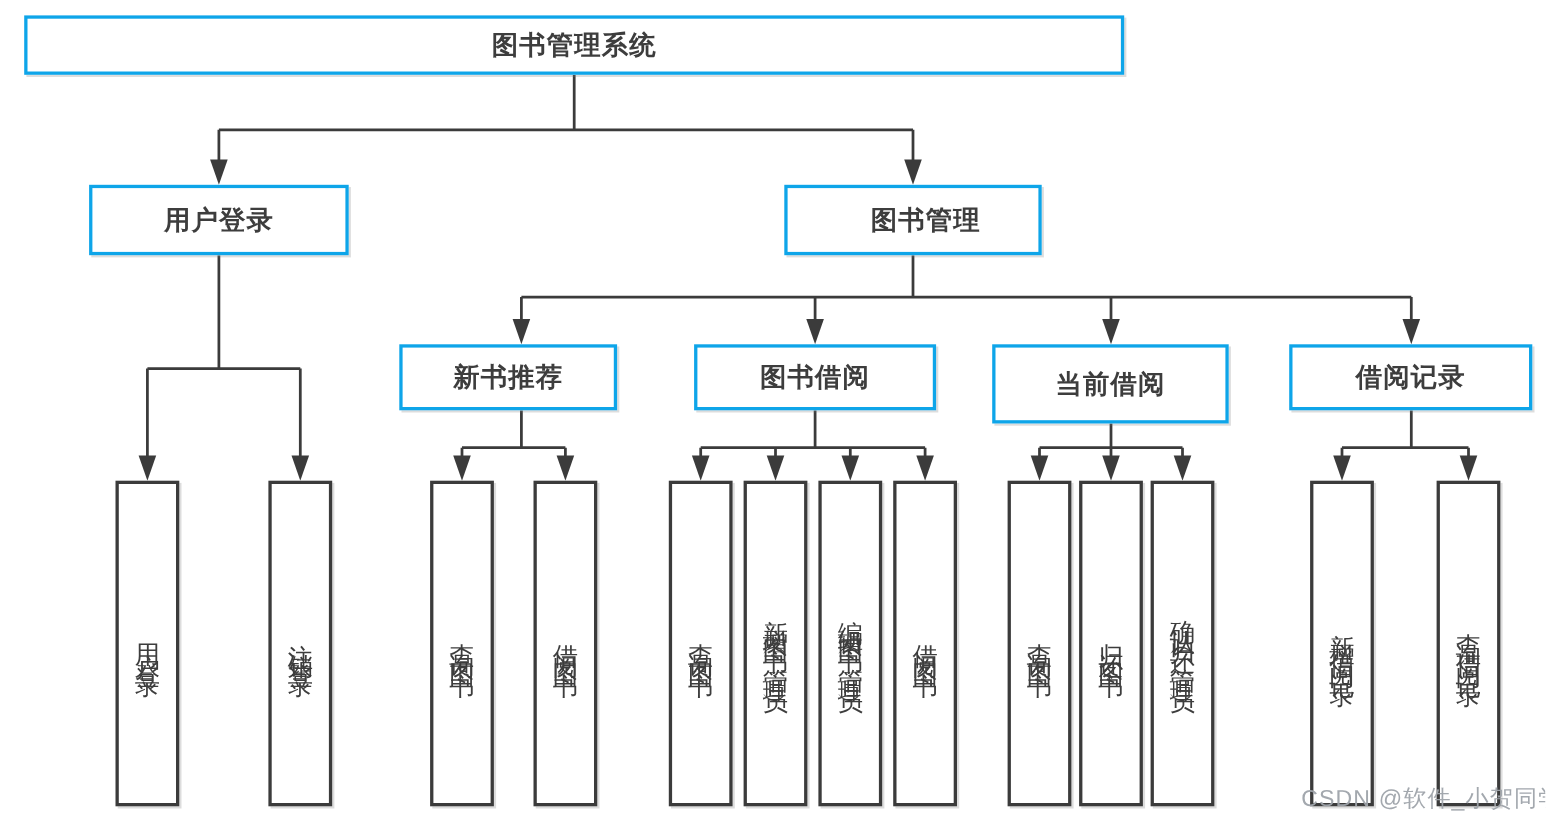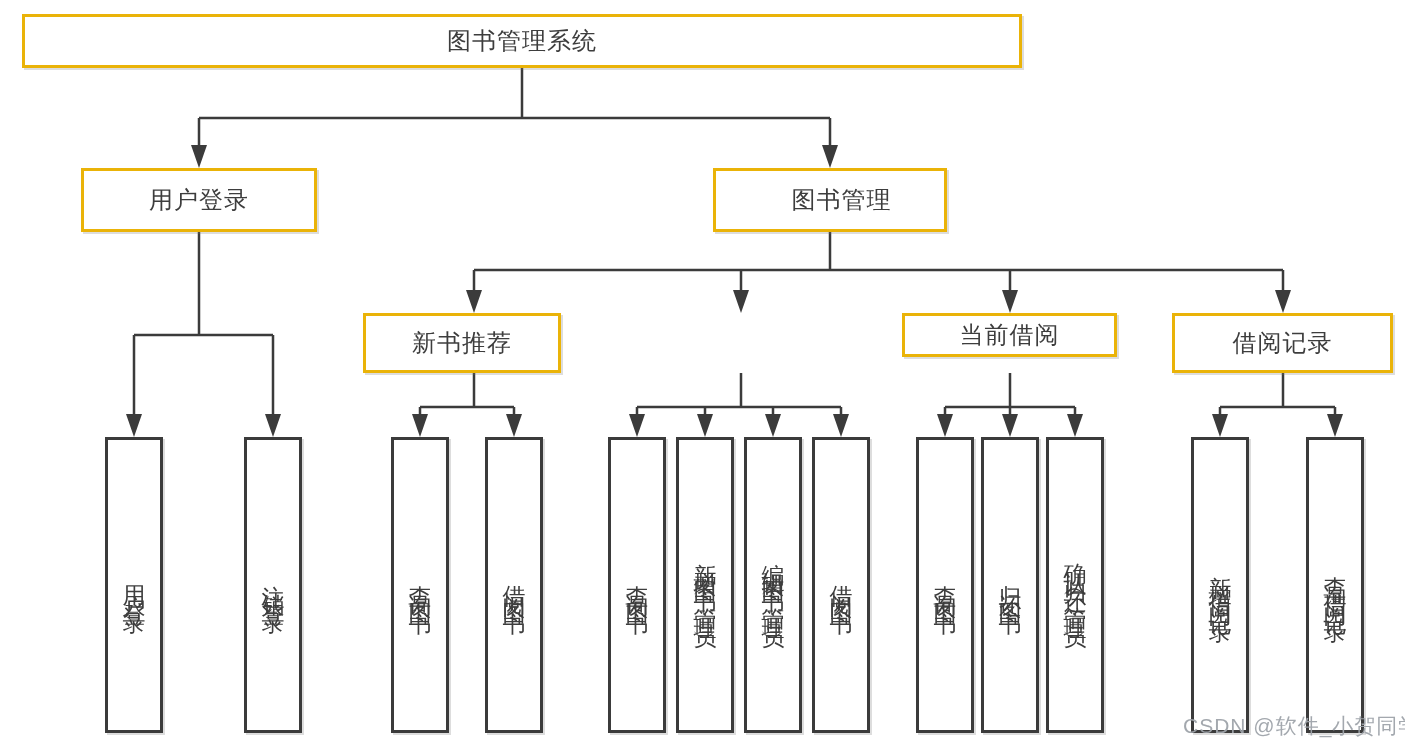--- a/index.html
+++ b/index.html
@@ -18,30 +18,31 @@
   #connector-svg {
     position: absolute;
     left: 0; top: 0;
     width: 1405px;
     height: 747px;
     pointer-events: none;
   }
   .hbox {
     position: absolute;
     box-sizing: border-box;
-    border: 3px solid #eab308;
+    border: 3px solid #0ea5e9;
     background: #ffffff;
     display: flex;
     align-items: center;
     justify-content: center;
     font-size: 24px;
     color: #3d3d3d;
     letter-spacing: 1px;
     box-shadow: 2px 2px 0 rgba(120,120,120,0.25);
     z-index: 2;
+    font-weight: bold;
   }
   .leaf {
     position: absolute;
     box-sizing: border-box;
     top: 437px;
     width: 58px;
     height: 296px;
     border: 3px solid #3b3b3b;
     background: #ffffff;
     display: flex;
@@ -58,21 +59,21 @@
     letter-spacing: 9px;
     color: #3d3d3d;
     line-height: 1;
   }
   
   #node-root            { left: 22px;   top: 14px;  width: 1000px; height: 54px; }
   #node-user-login      { left: 81px;   top: 168px; width: 236px;  height: 64px; }
   #node-book-management { left: 713px;  top: 168px; width: 234px;  height: 64px; padding-left: 23px; }
   #node-new-book-recommend { left: 363px;  top: 313px; width: 198px; height: 60px; }
   #node-book-borrow        { left: 631px;  top: 313px; width: 220px; height: 60px; }
-  #node-current-borrow     { left: 902px;  top: 313px; width: 215px; height: 44px; }
+  #node-current-borrow     { left: 902px;  top: 313px; width: 215px; height: 72px; }
   #node-borrow-records     { left: 1172px; top: 313px; width: 221px; height: 60px; }
   
   #leaf-user-login          { left: 105px;  }
   #leaf-logout              { left: 244px;  }
   #leaf-query-books-recommend  { left: 391px; }
   #leaf-borrow-books-recommend { left: 485px; }
   #leaf-query-books-borrow  { left: 608px;  }
   #leaf-add-book-admin      { left: 676px;  }
   #leaf-edit-book-admin     { left: 744px;  }
   #leaf-borrow-books        { left: 812px;  }
@@ -136,20 +137,21 @@
       <polygon points="1327,414 1343,414 1335,437"></polygon>
     </g>
   </svg>
 
   <div class="hbox" id="node-root">图书管理系统</div>
 
   <div class="hbox" id="node-user-login">用户登录</div>
   <div class="hbox" id="node-book-management">图书管理</div>
 
   <div class="hbox" id="node-new-book-recommend">新书推荐</div>
+  <div class="hbox" id="node-book-borrow">图书借阅</div>
   <div class="hbox" id="node-current-borrow">当前借阅</div>
   <div class="hbox" id="node-borrow-records">借阅记录</div>
 
   <div class="leaf" id="leaf-user-login">
     <span class="vtext">用户登录</span>
   </div>
   <div class="leaf" id="leaf-logout">
     <span class="vtext">注销登录</span>
   </div>
 

